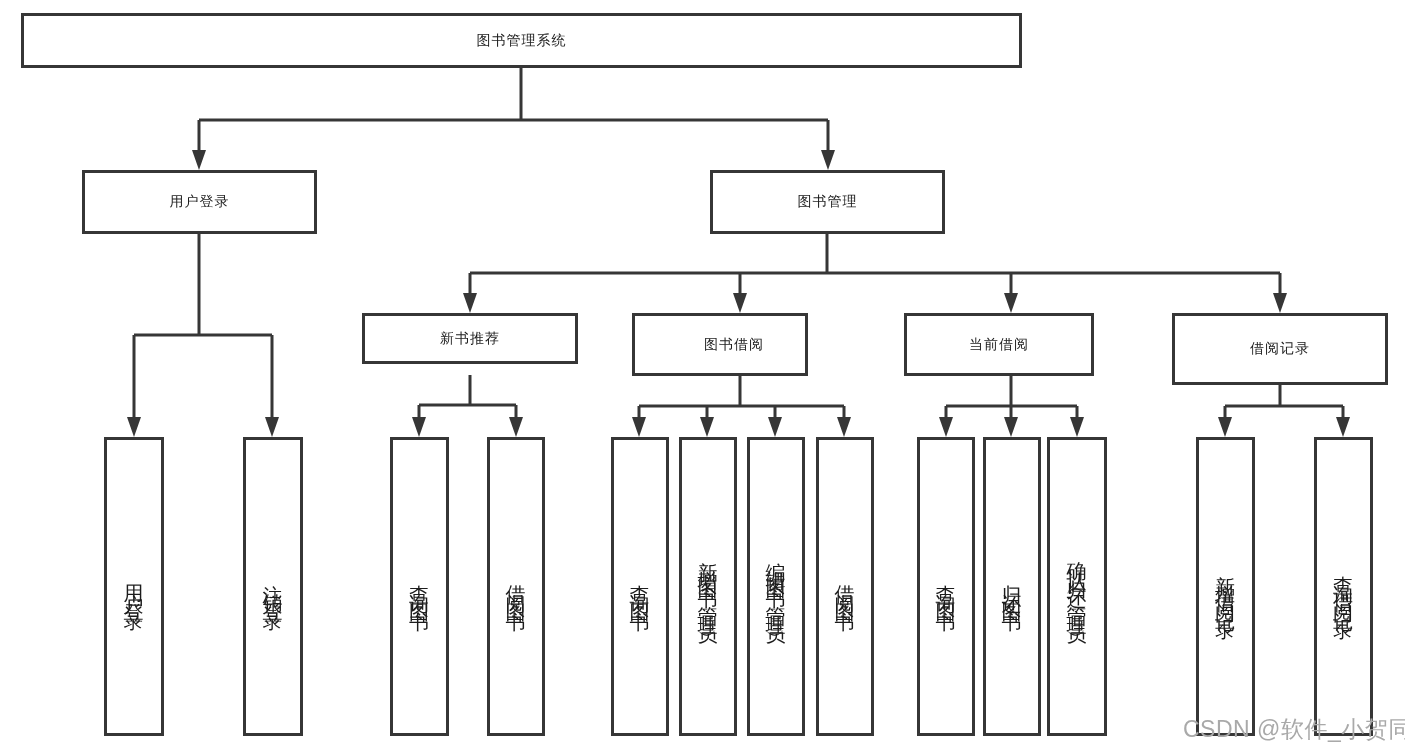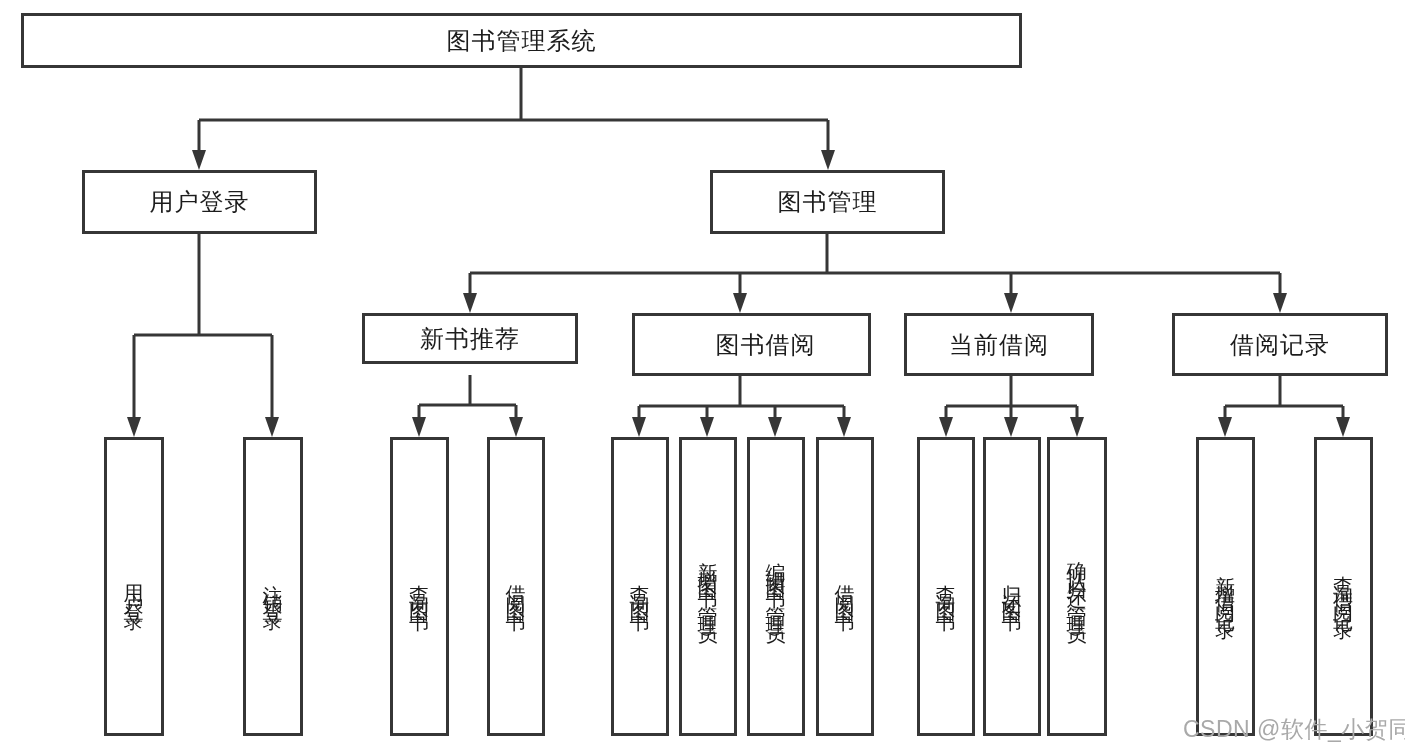--- a/index.html
+++ b/index.html
@@ -21,21 +21,21 @@
     position: absolute;
     box-sizing: border-box;
     border: 3px solid #363636;
     background: #ffffff;
     display: flex;
     align-items: center;
     justify-content: center;
     color: #1c1c1c;
   }
   .box.h span {
-    font-size: 24px;
+    font-size: 14px;
     letter-spacing: 1px;
     white-space: nowrap;
   }
   .box.v span {
     writing-mode: vertical-rl;
     text-orientation: mixed;
     font-size: 20px;
     line-height: 1;
     letter-spacing: 9px;
     white-space: nowrap;
@@ -103,27 +103,27 @@
   <div class="box h" style="left:82px; top:170px; width:235px; height:64px;">
     <span>用户登录</span>
   </div>
   <div class="box h" style="left:710px; top:170px; width:235px; height:64px;">
     <span>图书管理</span>
   </div>
 
   <div class="box h" style="left:362px; top:313px; width:216px; height:51px;">
     <span>新书推荐</span>
   </div>
-  <div class="box h" style="left:632px; top:313px; width:239px; height:63px;padding-left:28px;">
+  <div class="box h" style="left:632px; top:313px; width:176px; height:63px;padding-left:28px;">
     <span>图书借阅</span>
   </div>
   <div class="box h" style="left:904px; top:313px; width:190px; height:63px;">
     <span>当前借阅</span>
   </div>
-  <div class="box h" style="left:1172px; top:313px; width:216px; height:63px;">
+  <div class="box h" style="left:1172px; top:313px; width:216px; height:72px;">
     <span>借阅记录</span>
   </div>
 
   <div class="box v" style="left:104px; top:437px; width:60px; height:299px;">
     <span>用户登录</span>
   </div>
   <div class="box v" style="left:243px; top:437px; width:60px; height:299px;">
     <span>注销登录</span>
   </div>
 

